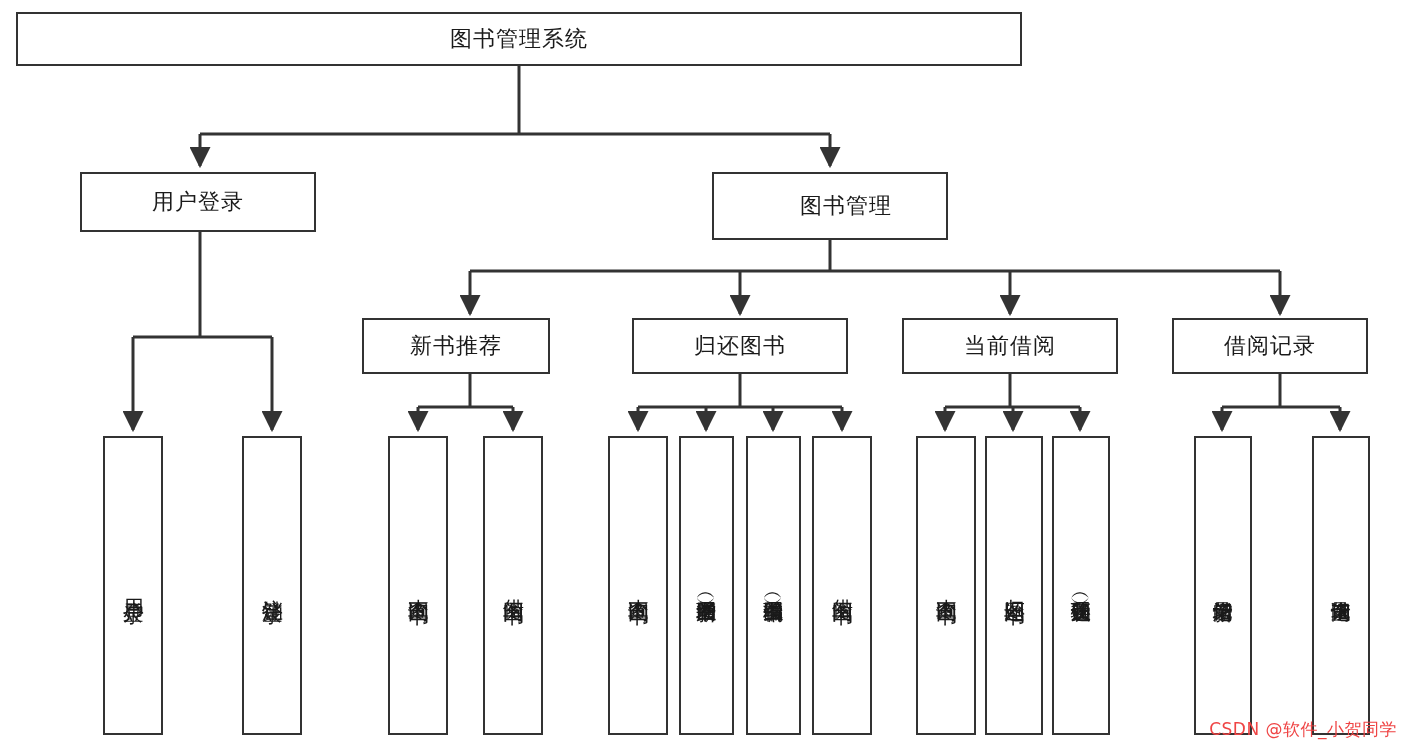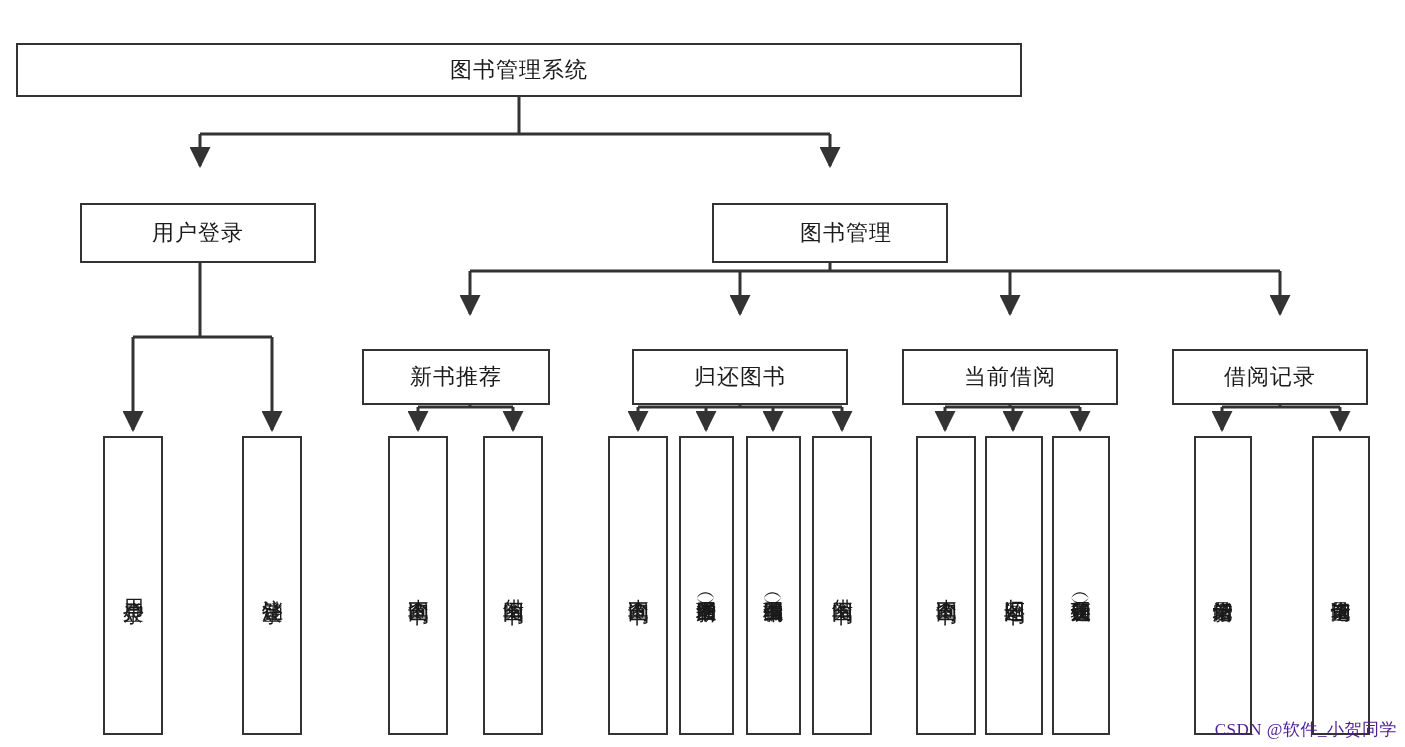--- a/index.html
+++ b/index.html
@@ -33,21 +33,20 @@
     background: #ffffff;
     display: flex;
     align-items: center;
     justify-content: center;
     color: #1a1a1a;
   }
   .node.horizontal {
     font-size: 22px;
     line-height: 1.2;
     letter-spacing: 1px;
-    margin-top: 31px;
   }
   .node.vertical {
     padding-top: 6px;
     padding-bottom: 6px;
     align-items: center;
     justify-content: center;
   }
   .vtext {
     writing-mode: vertical-rl;
     text-orientation: upright;
@@ -60,25 +59,24 @@
   .vtext.tall {
     font-size: 20px;
     line-height: 1.22;
     letter-spacing: 0px;
   }
   #watermark {
     position: absolute;
     right: 8px;
     bottom: 6px;
     font-size: 17px;
-    color: #4c1d95;
+    color: #ef4444;
     letter-spacing: 0.5px;
     white-space: nowrap;
     user-select: none;
-    font-family: Liberation Serif, serif;
   }
 </style>
 </head>
 <body>
 
 <div id="diagram-root">
 
   <svg id="edges-layer" viewBox="0 0 1405 747" width="1405" height="747">
     <defs>
       <marker id="arrow" viewBox="0 0 10 10" refX="9" refY="5" markerWidth="7" markerHeight="7" orient="auto-start-reverse">
@@ -129,21 +127,21 @@
     </g>
   </svg>
 
   <div class="node horizontal" style="left:16px; top:12px; width:1006px; height:54px;">
     <span>图书管理系统</span>
   </div>
 
   <div class="node horizontal" style="left:80px; top:172px; width:236px; height:60px;">
     <span>用户登录</span>
   </div>
-  <div class="node horizontal" style="left:712px; top:172px; width:236px; height:60px;padding-left:32px;">
+  <div class="node horizontal" style="left:712px; top:172px; width:236px; height:68px;padding-left:32px;">
     <span>图书管理</span>
   </div>
 
   <div class="node horizontal" style="left:362px; top:318px; width:188px; height:56px;">
     <span>新书推荐</span>
   </div>
   <div class="node horizontal" style="left:632px; top:318px; width:216px; height:56px;">
     <span>归还图书</span>
   </div>
   <div class="node horizontal" style="left:902px; top:318px; width:216px; height:56px;">

